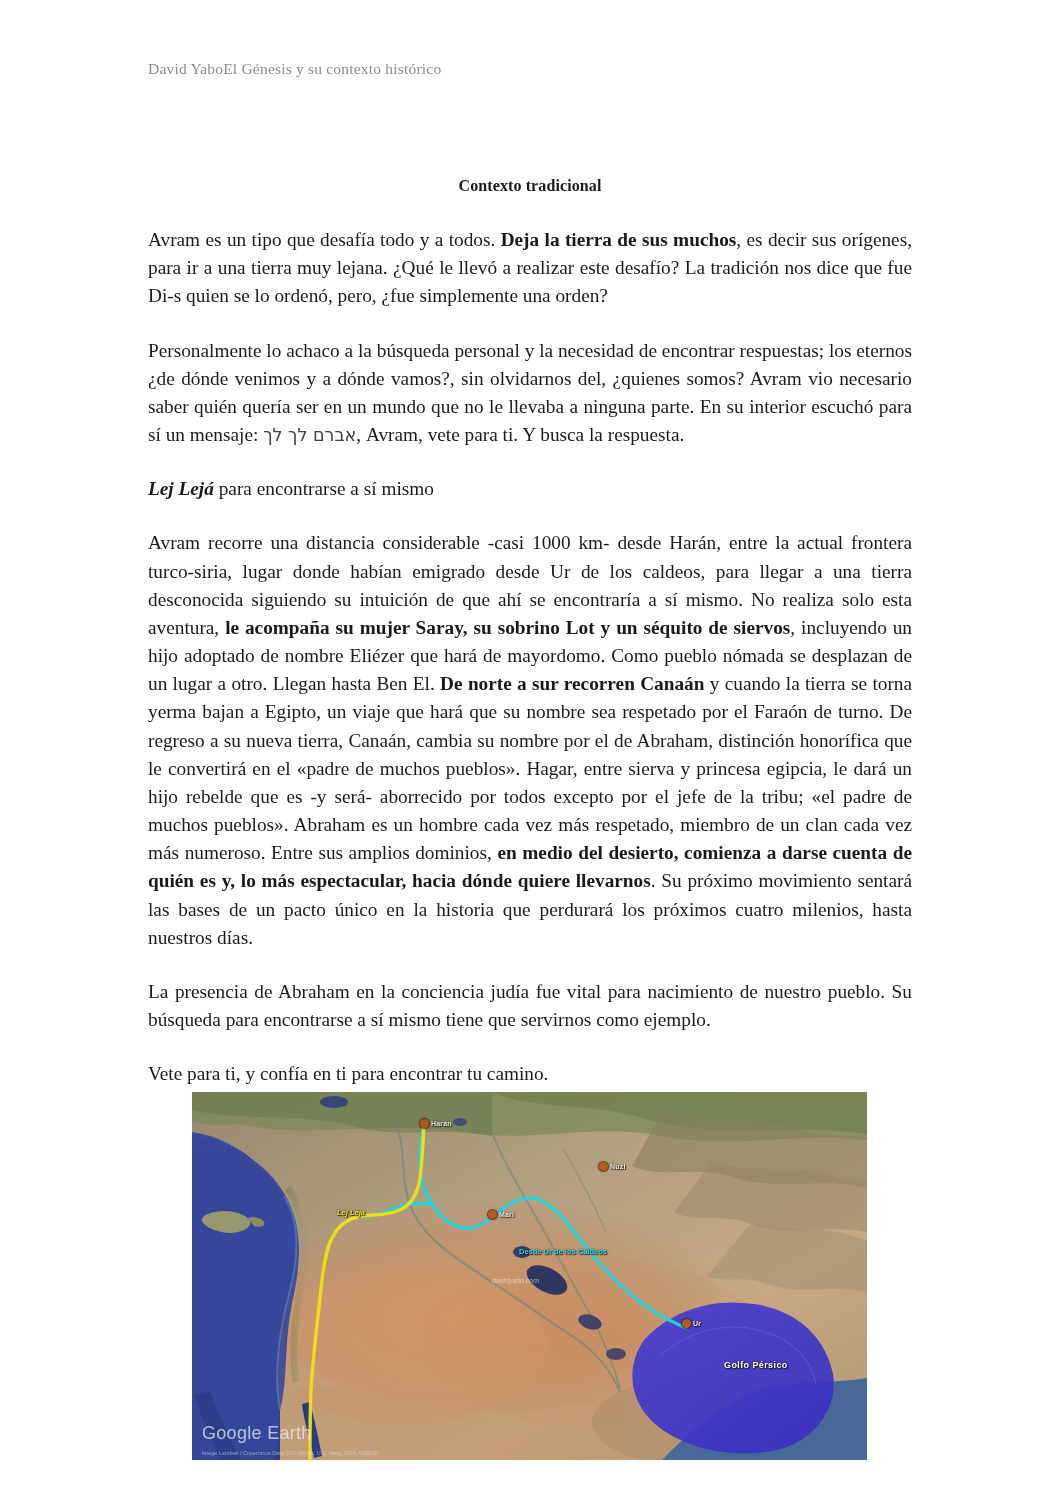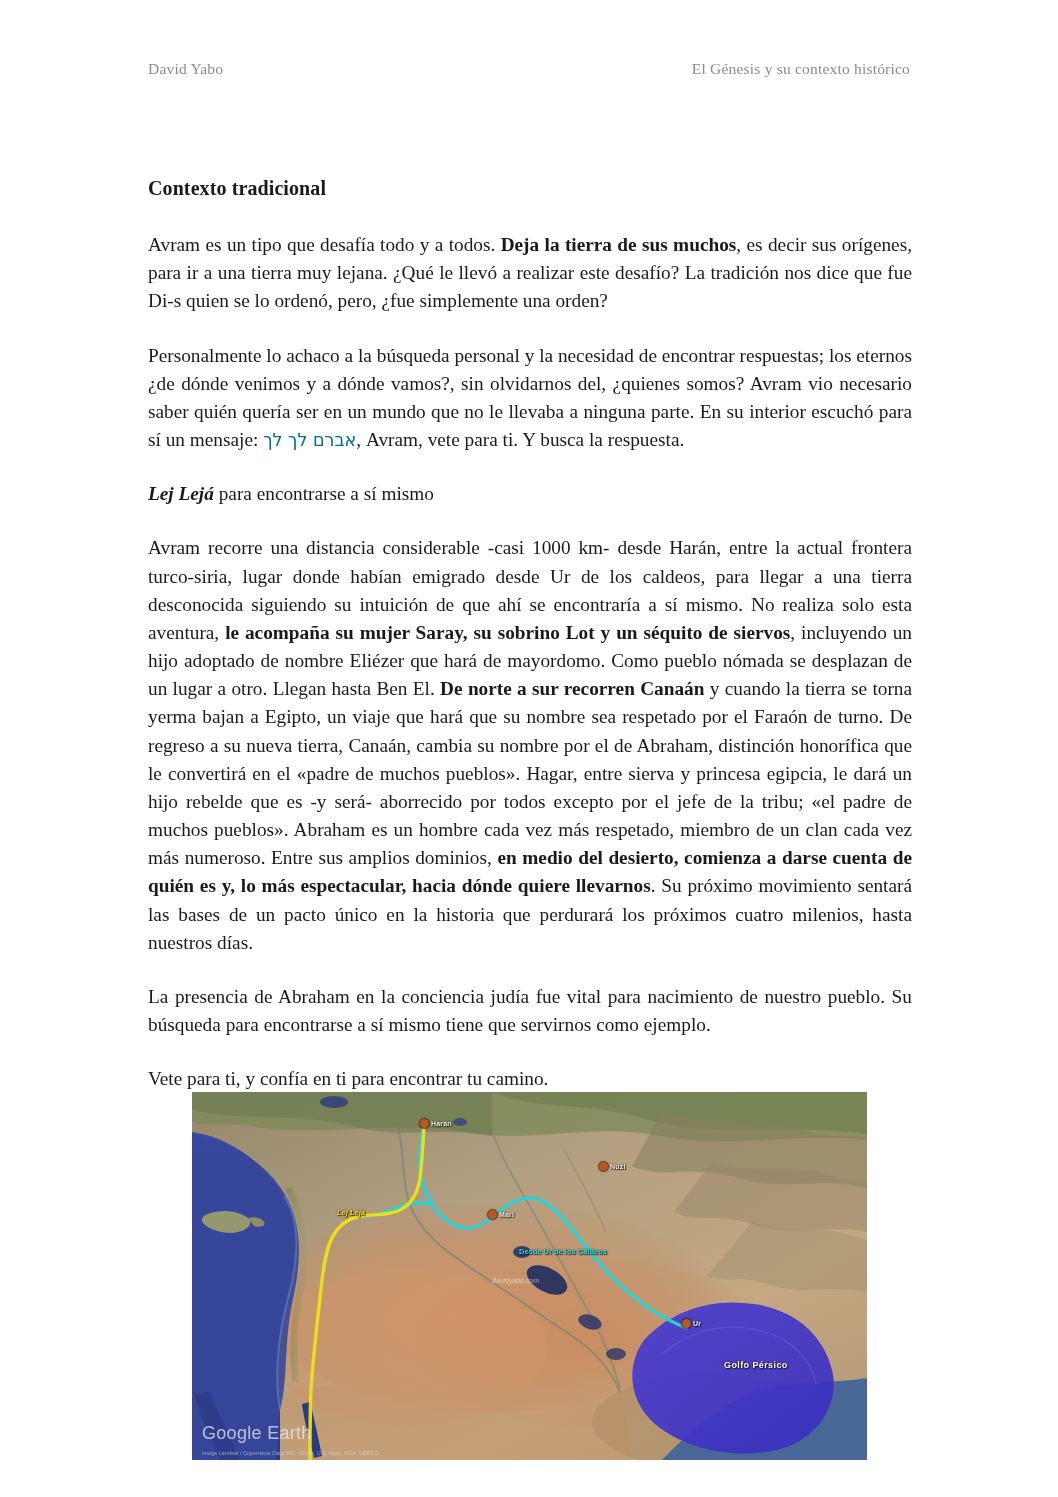--- a/index.html
+++ b/index.html
@@ -22,60 +22,61 @@
     box-sizing: border-box;
   }
 
   
   .doc-header {
     position: absolute;
     top: 60px;
     left: 148px;
     width: 762px;
     display: flex;
-    justify-content: space-between;
+    justify-content: flex-start;
     align-items: baseline;
     color: #8b8b8b;
     font-size: 15.5px;
     letter-spacing: .2px;
   }
   .doc-header .hdr-left  { white-space: nowrap; }
   .doc-header .hdr-right { white-space: nowrap; }
 
   
   .body-col {
     position: absolute;
     top: 176px;
     left: 148px;
     width: 764px;
   }
 
   h2.section-title {
-    font-size: 20px;
+    font-size: 16px;
     font-weight: bold;
     margin: 0 0 30px 0;
     line-height: 1.25;
     letter-spacing: .1px;
+    text-align: center;
   }
 
   p.para {
     font-size: 19.3px;
     line-height: 1.46;
     margin: 0 0 26px 0;
     text-align: justify;
     text-justify: inter-word;
     letter-spacing: 0;
   }
   p.para:last-child { margin-bottom: 4px; }
 
   .b  { font-weight: bold; }
   .i  { }
   .bi { font-weight: bold; font-style: italic; }
   .hebrew {
-    color: #0369a1;
+    color: #404040;
     font-family: "DejaVu Sans", sans-serif;
     font-size: 17.5px;
     direction: rtl;
     unicode-bidi: isolate;
   }
 
   
   .figure {
     position: absolute;
     left: 192px;

